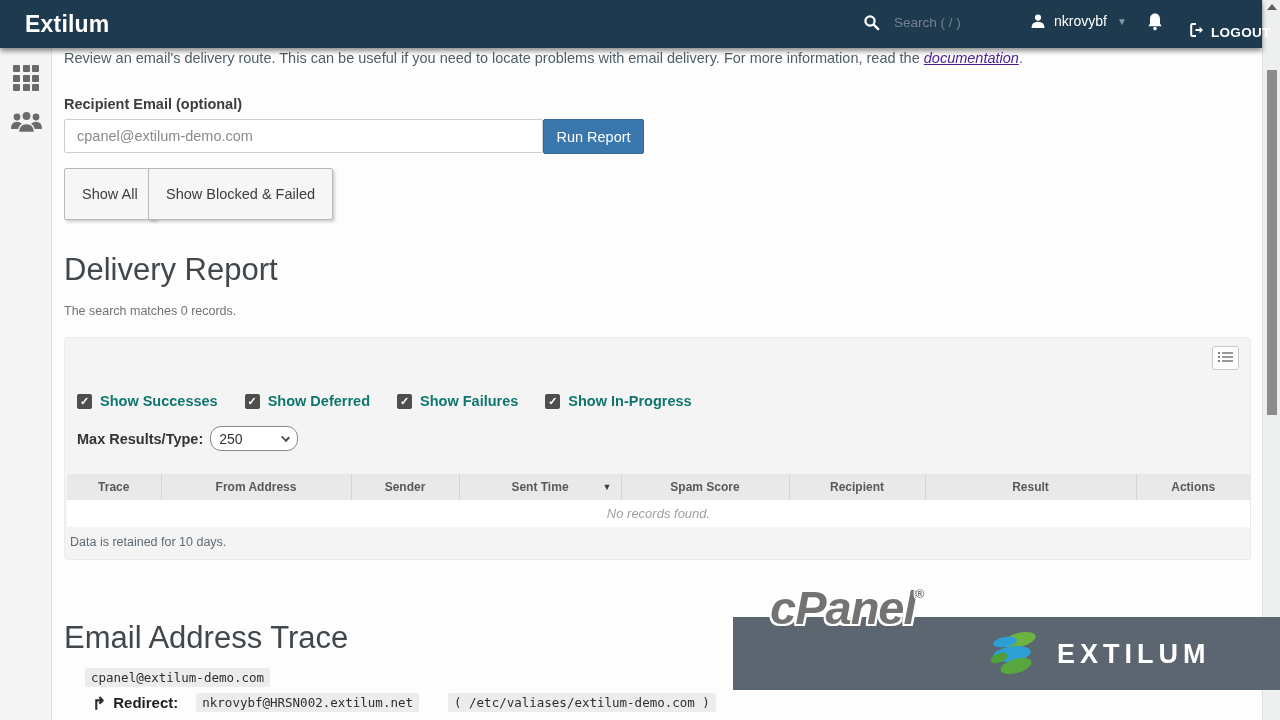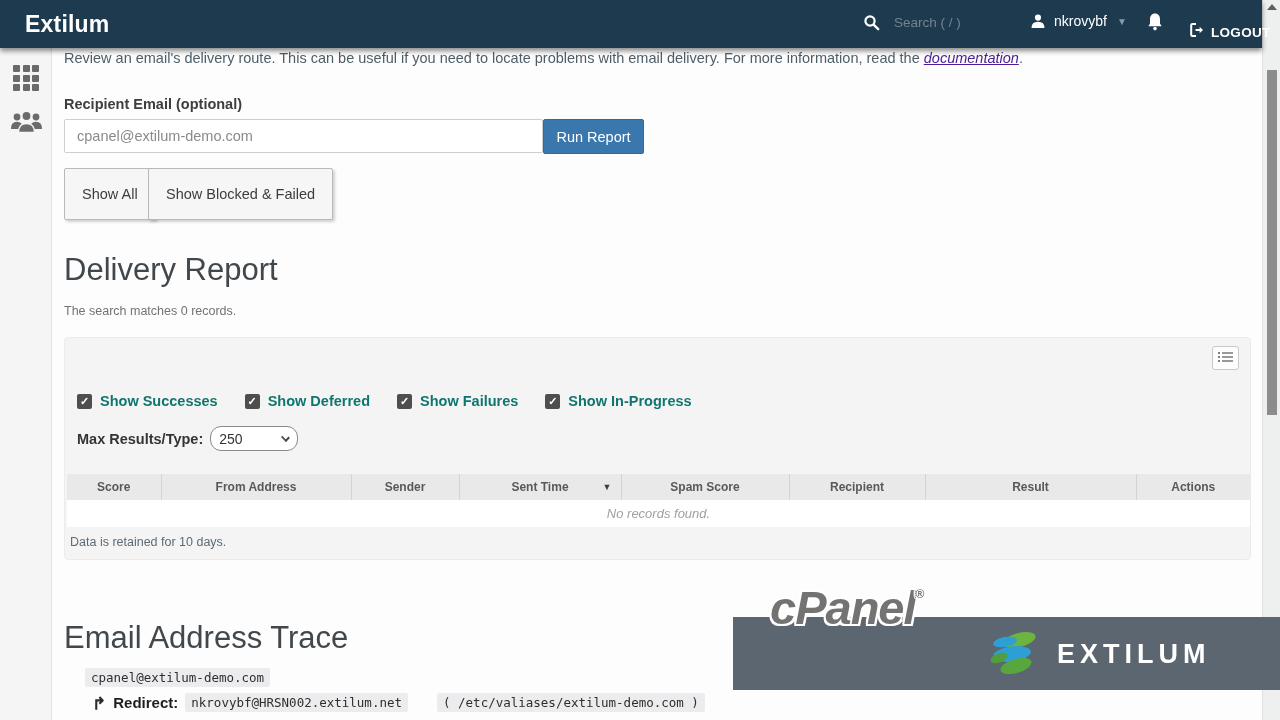--- a/index.html
+++ b/index.html
@@ -143,21 +143,21 @@
 
   
   .h2-trace { top:620px; }
   .code-chip {
     font-family:"DejaVu Sans Mono", monospace; font-size:12.5px; color:#2e2e2e;
     background:#ececee; padding:2px 6px; border-radius:2px; white-space:nowrap;
   }
   .trace-line1 { position:absolute; left:85px; top:668px; }
   .trace-line2 { position:absolute; left:92px; top:692px; display:flex; align-items:center; }
   .redirect-arrow { font-size:17px; font-weight:bold; color:#2b2b2b; transform:scaleX(-1) rotate(180deg); }
-  .redirect-label { margin-left:7px; margin-right:7px; font-size:15px; font-weight:bold; color:#1f1f1f; }
+  .redirect-label { margin-left:7px; margin-right:18px; font-size:15px; font-weight:bold; color:#1f1f1f; }
   .trace-line2 .code-chip + .code-chip { margin-left:29px; }
 
   
   .wm-bar {
     position:absolute; left:733px; top:617px; width:547px; height:73px;
     background:#5b6670; z-index:40;
   }
   .wm-extilum-logo { position:absolute; left:252px; top:11px; }
   .wm-extilum-text {
     position:absolute; left:324px; top:22px;
@@ -308,21 +308,21 @@
         <col style="width:190px">
         <col style="width:108px">
         <col style="width:162px">
       <col style="width:168px">
         <col style="width:136px">
         <col style="width:211px">
         <col style="width:114px">
     </colgroup>
     <thead>
       <tr>
-        <th>Score</th>
+        <th>Trace</th>
         <th>From Address</th>
         <th>Sender</th>
         <th><span>Sent Time</span><span class="sort-caret">▼</span></th>
         <th>Spam Score</th>
         <th>Recipient</th>
         <th>Result</th>
         <th>Actions</th>
       </tr>
     </thead>
     <tbody>

